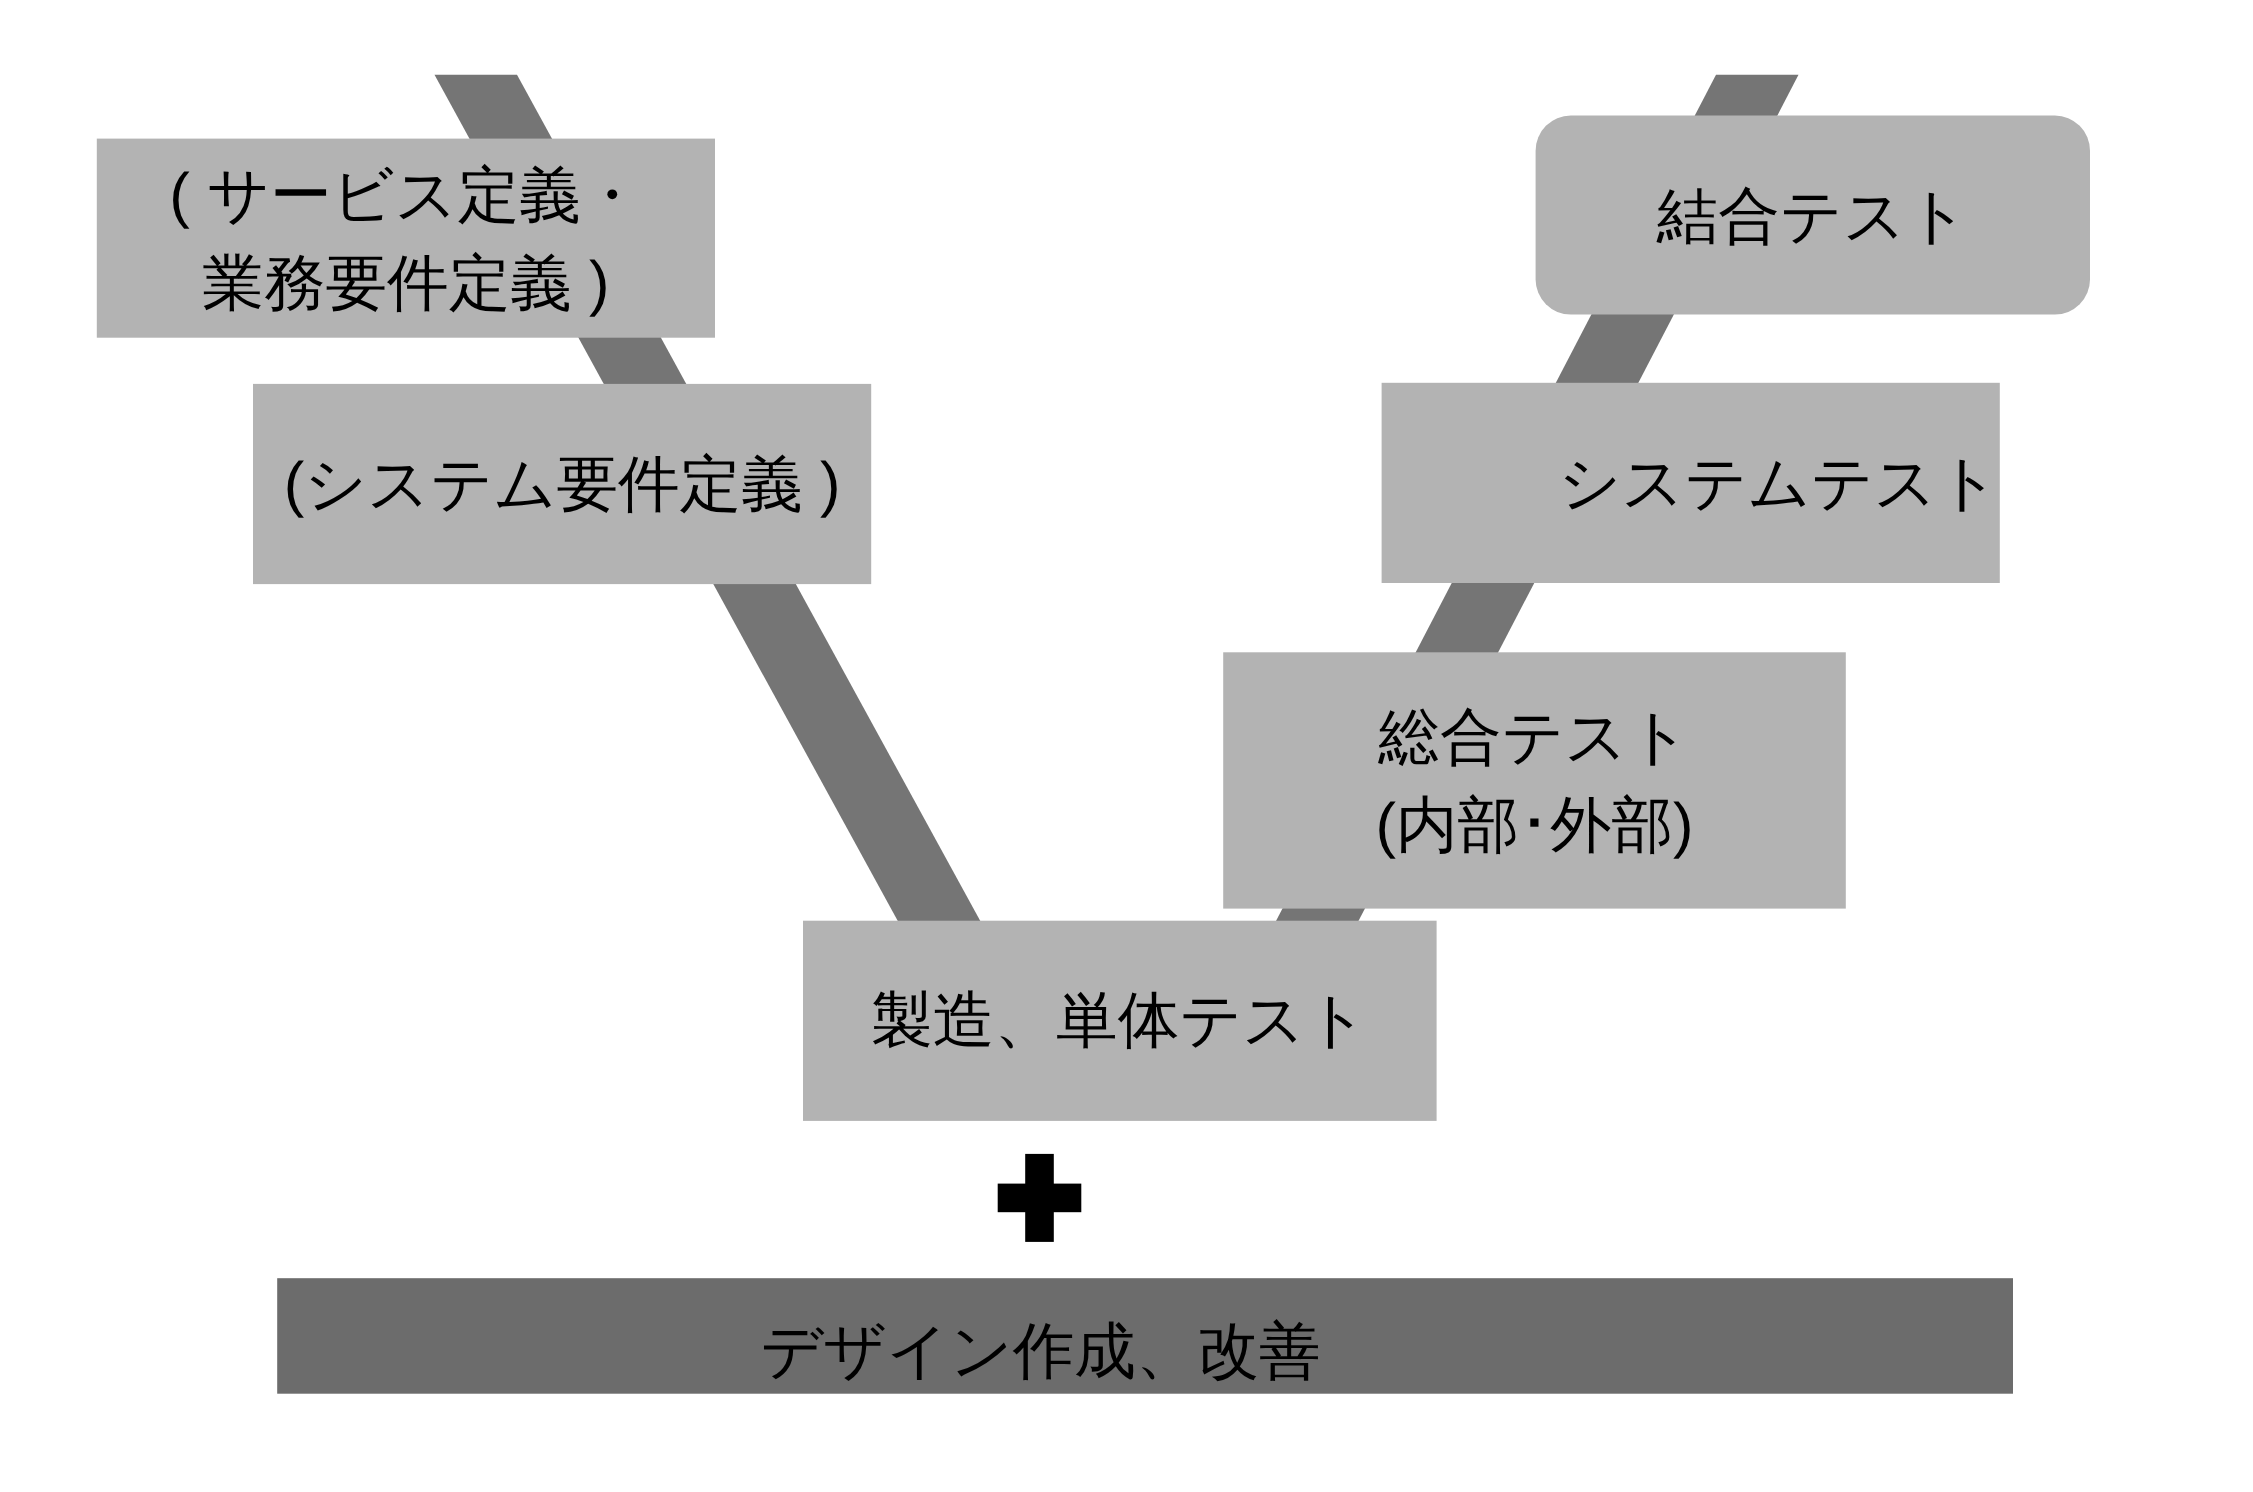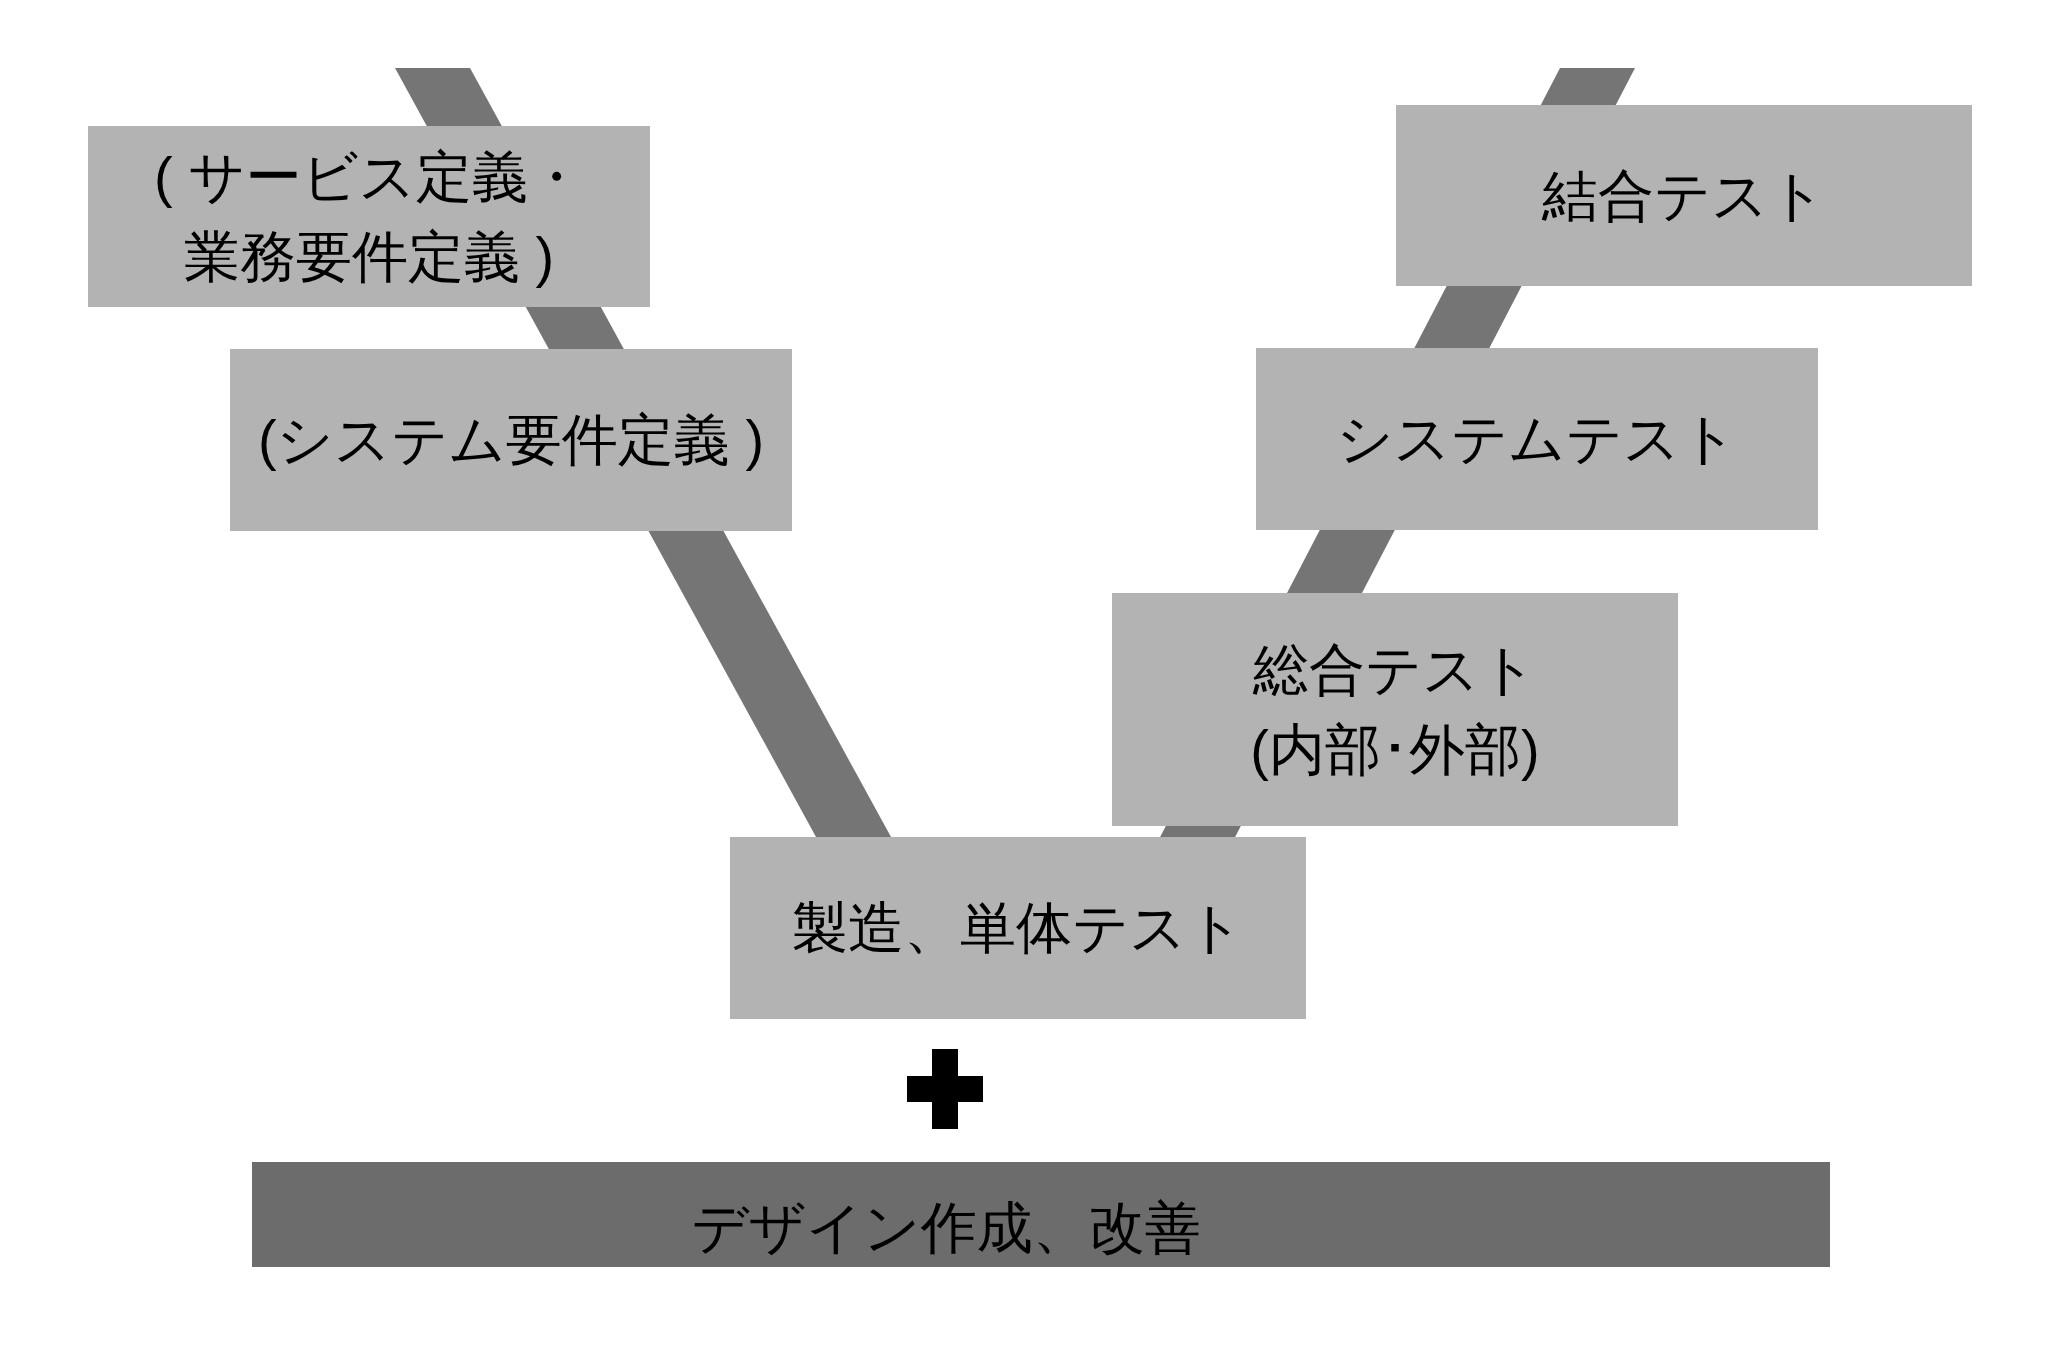--- a/index.html
+++ b/index.html
@@ -103,27 +103,27 @@
     </div>
   </div>
 
   <div class="box" style="left:1112px;top:593px;width:566px;height:233px;">
     <div class="box-label">
       <span class="line">総合テスト</span>
       <span class="line">(内部･外部)</span>
     </div>
   </div>
 
-  <div class="box" style="left:1256px;top:348px;width:562px;height:182px;">
+  <div class="box" style="left:1256px;top:348px;width:562px;height:182px;justify-content:flex-end;">
     <div class="box-label">
       <span class="line">システムテスト</span>
     </div>
   </div>
 
-  <div class="box" style="left:1396px;top:105px;width:576px;height:181px;">
+  <div class="box" style="left:1396px;top:105px;width:504px;height:181px;border-radius:32px;">
     <div class="box-label">
       <span class="line">結合テスト</span>
     </div>
   </div>
 
   <div class="plus">
     <span class="sr">+</span>
     <span class="plus-v"></span>
     <span class="plus-h"></span>
   </div>

